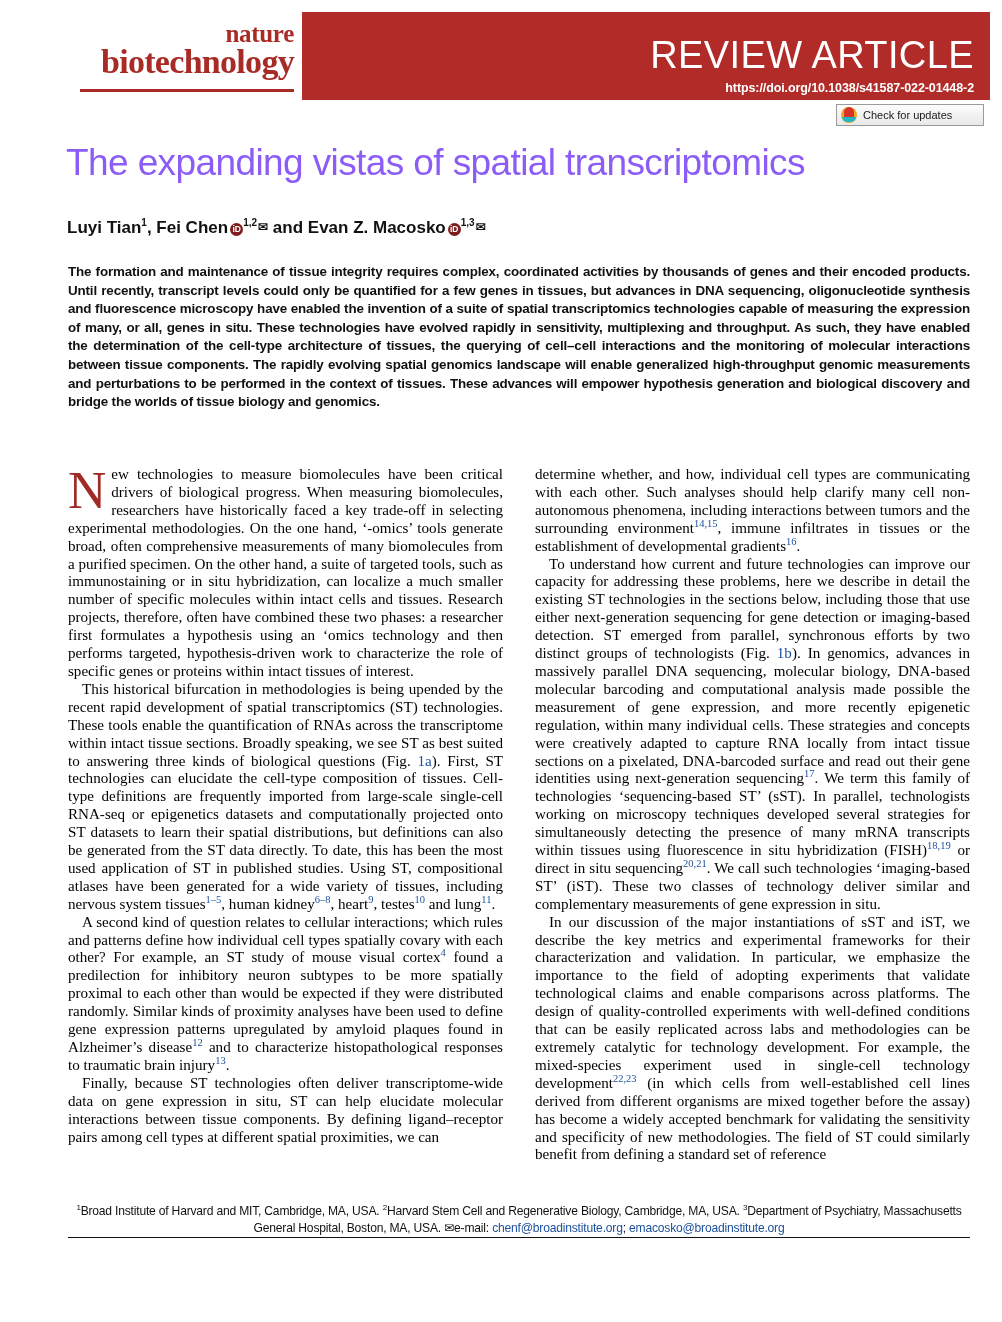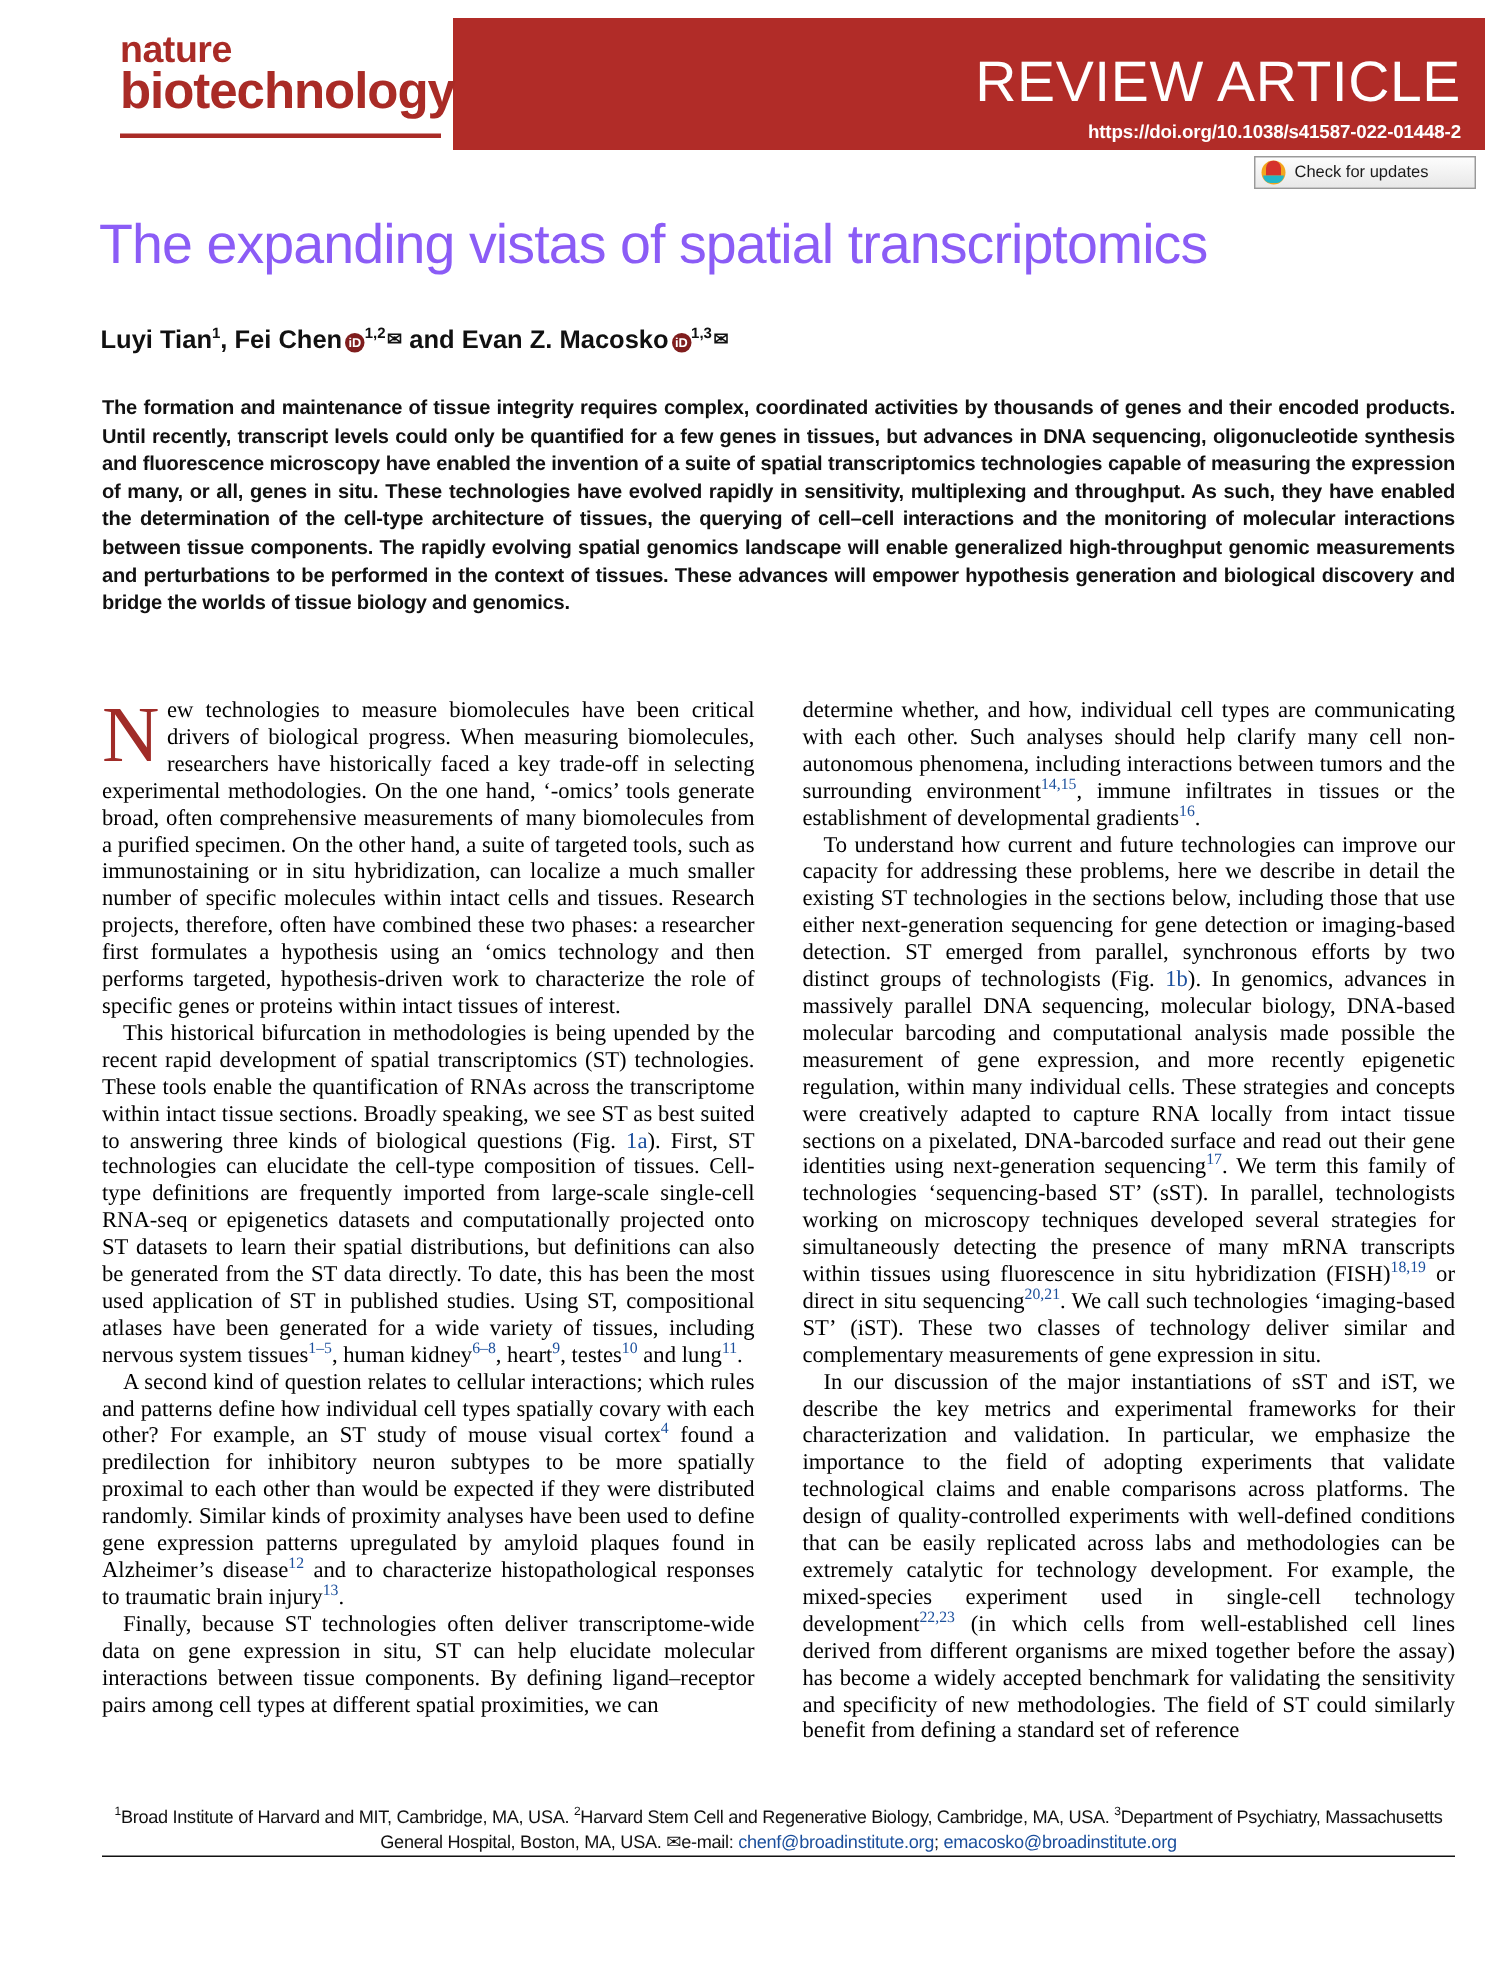--- a/index.html
+++ b/index.html
@@ -40,23 +40,24 @@
     height: 88px;
     background: #ffffff;
     box-sizing: border-box;
   }
   .logo-inner {
     position: absolute;
     left: 18px;
     top: 10px;
     width: 214px;
     color: #a92b26;
-    font-family: Liberation Sans, sans-serif;
+    font-family: Liberation Serif, serif;
     font-weight: bold;
     line-height: 0.92;
+    text-align: right;
   }
   .logo-line1 {
     font-size: 25px;
     letter-spacing: -0.3px;
     display: block;
   }
   .logo-line2 {
     font-size: 34px;
     letter-spacing: -0.7px;
     display: block;

